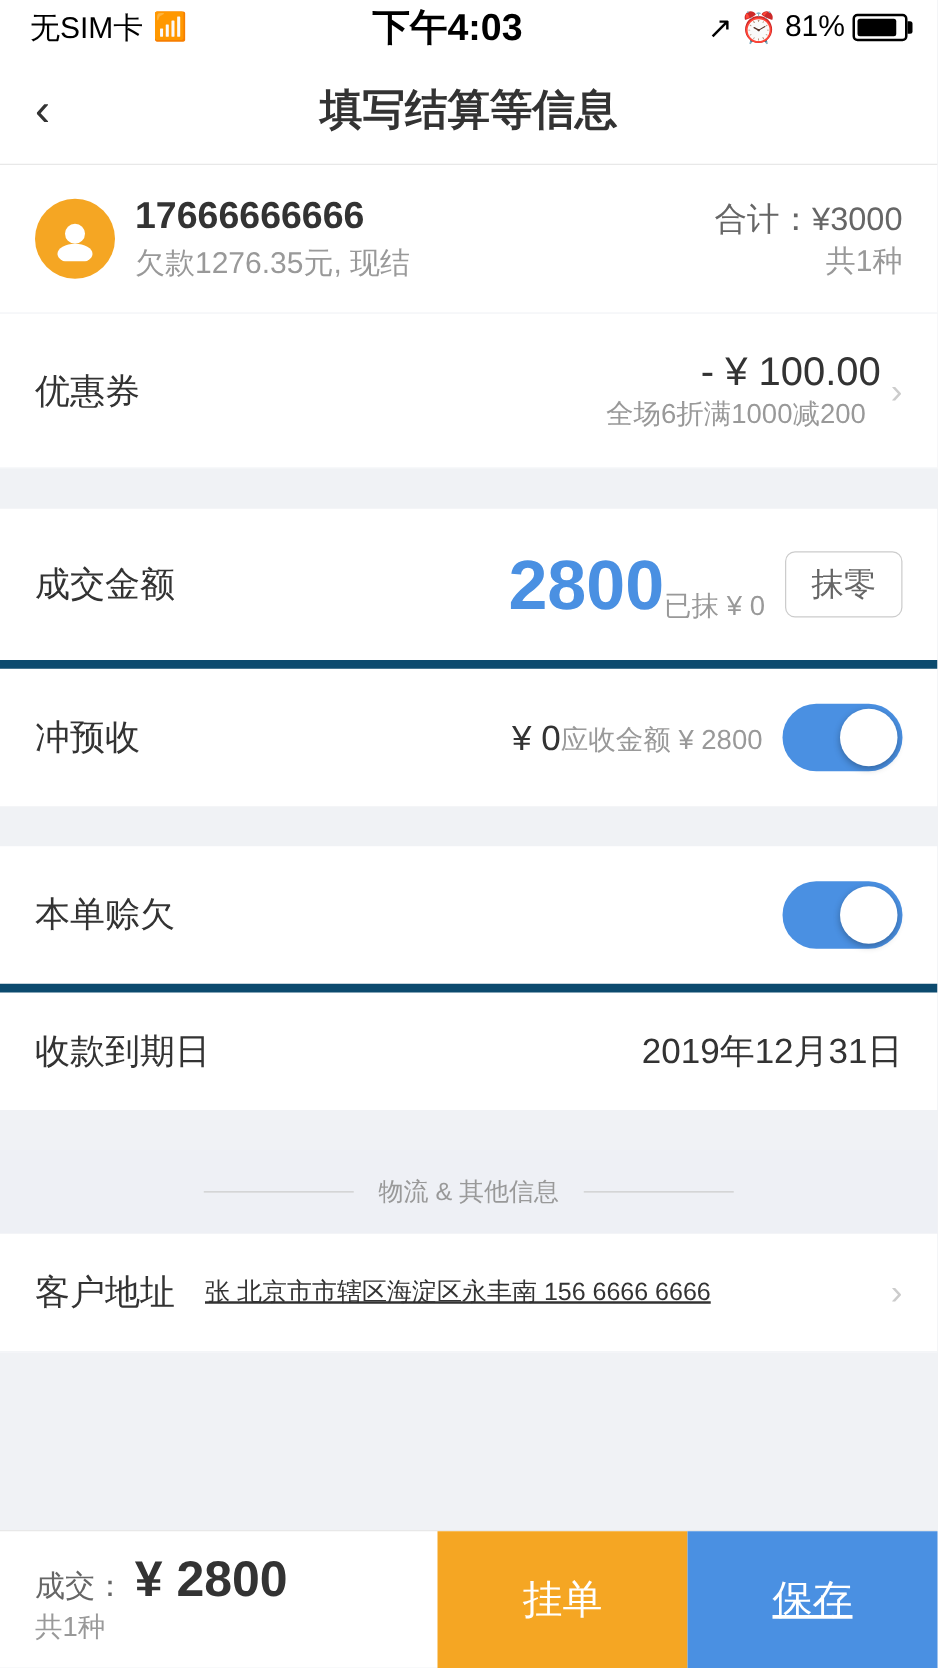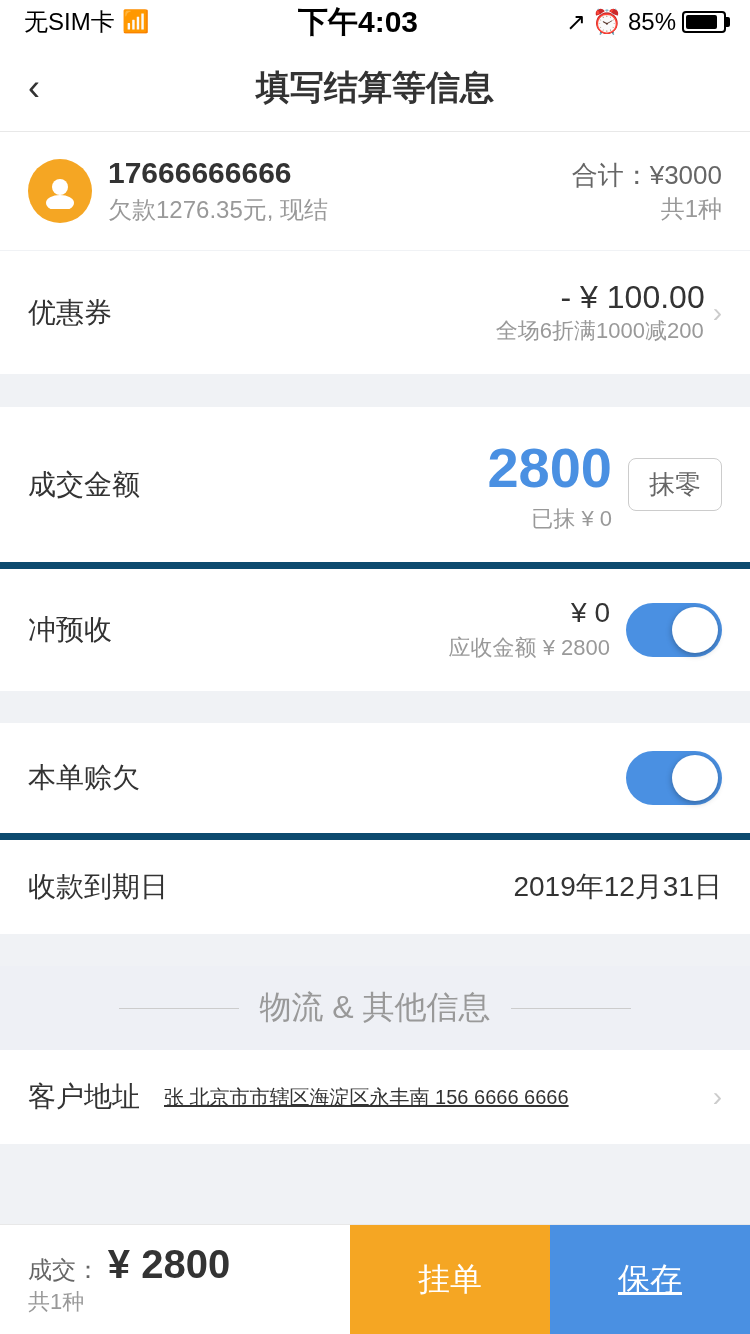--- a/index.html
+++ b/index.html
@@ -119,21 +119,21 @@
       background: #fff;
       padding: 28px 28px;
       display: flex;
       align-items: center;
       justify-content: space-between;
       border-bottom: 1px solid #f0f2f5;
     }
     .voucher-label { font-size: 28px; color: #333; }
     .voucher-right { display: flex; align-items: center; gap: 8px; }
     .voucher-discount { font-size: 32px; color: #333; font-weight: 500; }
-    .voucher-desc { font-size: 22px; color: #999; text-align: right; margin-right: 1px; }
+    .voucher-desc { font-size: 22px; color: #999; text-align: right; margin-right: 12px; }
     .chevron-right { font-size: 28px; color: #ccc; }
 
     
     .form-section {
       background: #fff;
       margin-bottom: 16px;
     }
     .form-row {
       padding: 28px 28px;
       display: flex;
@@ -148,21 +148,21 @@
     .form-right { display: flex; align-items: center; gap: 16px; }
     .round-zero-btn {
       border: 1px solid #ccc;
       border-radius: 8px;
       padding: 8px 20px;
       font-size: 26px;
       color: #666;
       background: #fff;
     }
     .form-sub { font-size: 22px; color: #999; margin-top: 4px; text-align: right; }
-    .form-amount-col { display: flex; flex-direction: column; align-items: flex-end; }
+    .form-amount-col { display: flex; flex-direction: row; align-items: flex-end; }
 
     
     .toggle {
       width: 96px;
       height: 54px;
       border-radius: 27px;
       background: #4a90e2;
       position: relative;
       cursor: pointer;
       flex-shrink: 0;
@@ -186,21 +186,21 @@
       align-items: center;
       justify-content: center;
       gap: 20px;
     }
     .section-label-line {
       width: 120px;
       height: 1px;
       background: #ccc;
     }
     .section-label-text {
-      font-size: 32px;
+      font-size: 20px;
       color: #999;
     }
 
     
     .address-row {
       background: #fff;
       padding: 28px 28px;
       display: flex;
       align-items: center;
       justify-content: space-between;
@@ -260,21 +260,21 @@
 
 <div class="status-bar">
   <div class="status-left">
     <span>无SIM卡</span>
     <span class="wifi-icon">📶</span>
   </div>
   <div class="status-center">下午4:03</div>
   <div class="status-right">
     <span>↗</span>
     <span>⏰</span>
-    <span>85%</span>
+    <span>81%</span>
     <div class="battery-icon">
       <div class="battery-fill"></div>
     </div>
   </div>
 </div>
 
 <div class="nav-bar">
   <div class="nav-back">‹</div>
   <div class="nav-title">填写结算等信息</div>
 </div>

